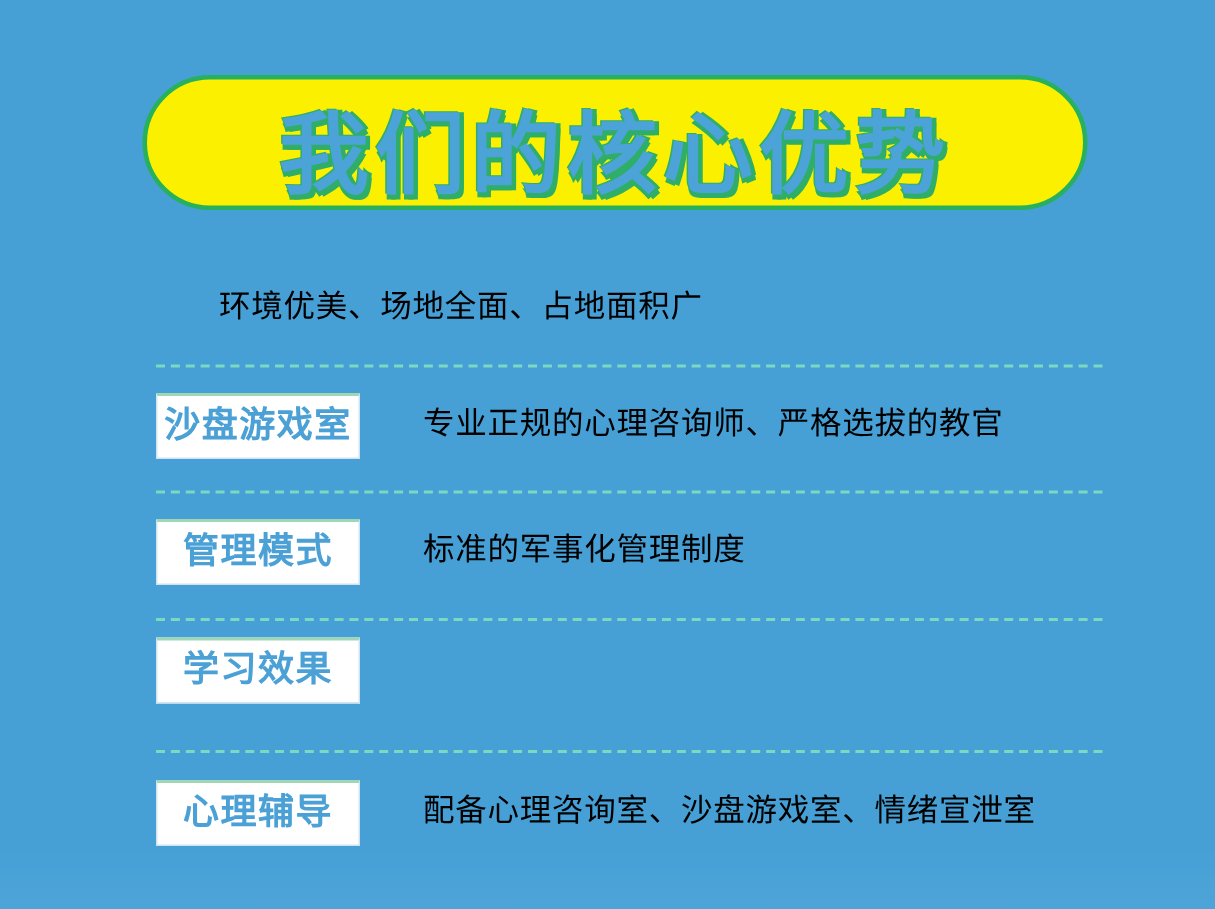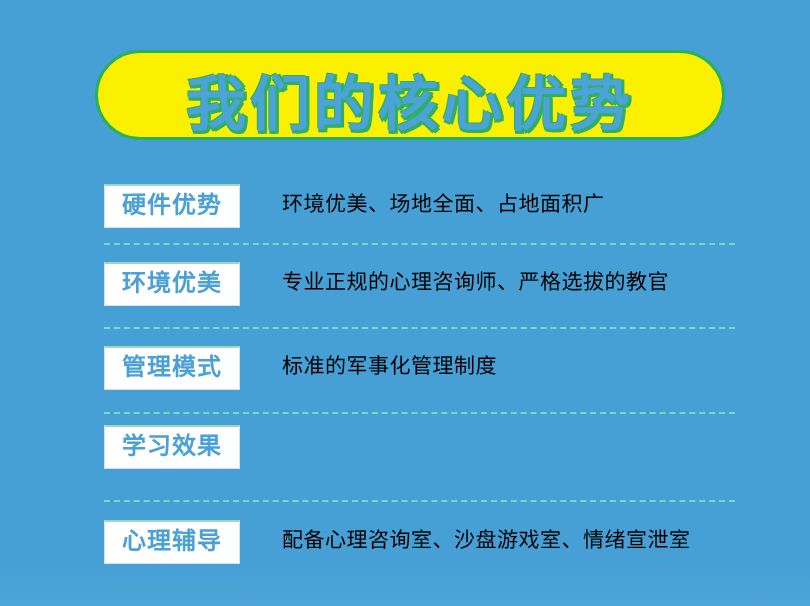--- a/index.html
+++ b/index.html
@@ -140,34 +140,31 @@
 <div class="stage">
 
   <div class="title-pill">
     <div class="title-text">我们的核心优势</div>
   </div>
 
   <div class="rows">
 
     <div class="row row-1">
       <div class="row-inner">
-        <div class="tag">
-          <div class="tag-text">硬件优势</div>
-        </div>
         <div class="desc">
           <div class="desc-line">环境优美、场地全面、占地面积广</div>
         </div>
       </div>
     </div>
     <div class="sep sep-1"></div>
 
     <div class="row row-2">
       <div class="row-inner">
         <div class="tag">
-          <div class="tag-text">环境优美</div>
+          <div class="tag-text">沙盘游戏室</div>
         </div>
         <div class="desc">
           <div class="desc-line">专业正规的心理咨询师、严格选拔的教官</div>
         </div>
       </div>
     </div>
     <div class="sep sep-2"></div>
 
     <div class="row row-3">
       <div class="row-inner">

